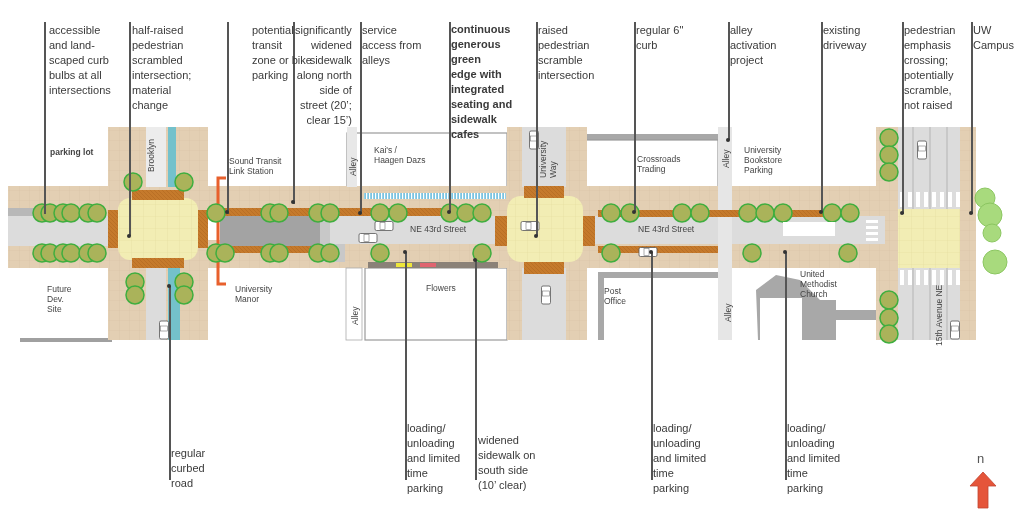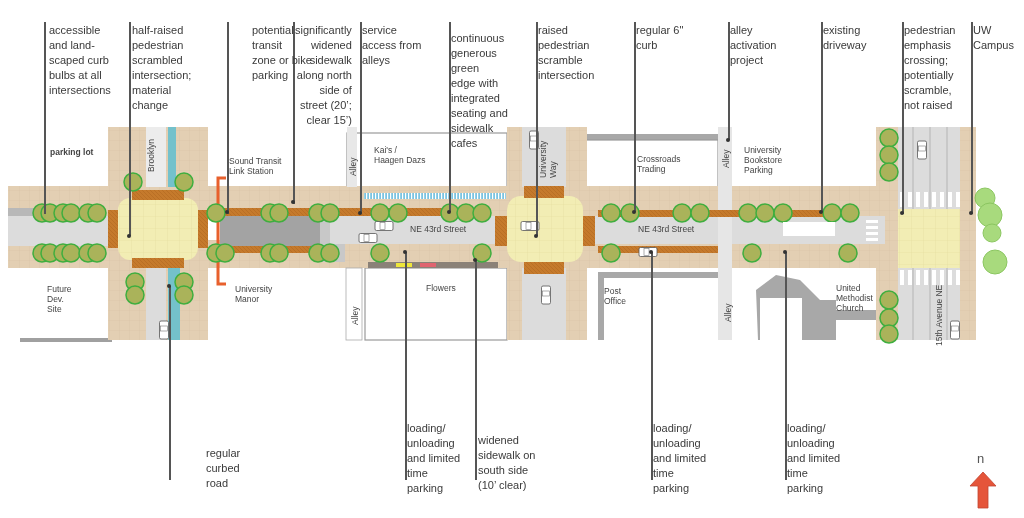--- a/index.html
+++ b/index.html
@@ -269,21 +269,21 @@
 <div class="callout" style="left:295px;top:23px;text-align:right;">significantly
 widened
 sidewalk
 along north
 side of
 street (20’;
 clear 15’)</div>
 <div class="callout" style="left:362px;top:23px;">service
 access from
 alleys</div>
-<div class="callout" style="left:451px;top:31px;">continuous
+<div class="callout" style="left:451px;top:22px;font-weight:bold;">continuous
 generous
 green
 edge with
 integrated
 seating and
 sidewalk
 cafes</div>
 <div class="callout" style="left:538px;top:23px;">raised
 pedestrian
 scramble
@@ -297,21 +297,21 @@
 driveway</div>
 <div class="callout" style="left:904px;top:23px;">pedestrian
 emphasis
 crossing;
 potentially
 scramble,
 not raised</div>
 <div class="callout" style="left:973px;top:23px;">UW
 Campus</div>
 
-<div class="callout" style="left:171px;top:446px;margin-left:35px;">regular
+<div class="callout" style="left:171px;top:446px;">regular
 curbed
 road</div>
 <div class="callout" style="left:407px;top:421px;">loading/
 unloading
 and limited
 time
 parking</div>
 <div class="callout" style="left:478px;top:433px;">widened
 sidewalk on
 south side
@@ -338,21 +338,21 @@
 <div class="lbl" style="left:374px;top:145px;">Kai's /
 Haagen Dazs</div>
 <div class="lbl" style="left:426px;top:283px;">Flowers</div>
 <div class="lbl" style="left:637px;top:154px;">Crossroads
 Trading</div>
 <div class="lbl" style="left:604px;top:286px;">Post
 Office</div>
 <div class="lbl" style="left:744px;top:145px;">University
 Bookstore
 Parking</div>
-<div class="lbl" style="left:800px;top:283px;margin-left:36px;">United
+<div class="lbl" style="left:800px;top:269px;">United
 Methodist
 Church</div>
 <div class="lbl" style="left:410px;top:224px;">NE 43rd Street</div>
 <div class="lbl" style="left:638px;top:224px;">NE 43rd Street</div>
 
 <div class="vlbl" style="left:146px;top:172px;">Brooklyn</div>
 <div class="vlbl" style="left:538px;top:178px;white-space:pre-line;line-height:10px;">University
 Way</div>
 <div class="vlbl" style="left:348px;top:176px;">Alley</div>
 <div class="vlbl" style="left:350px;top:325px;">Alley</div>

